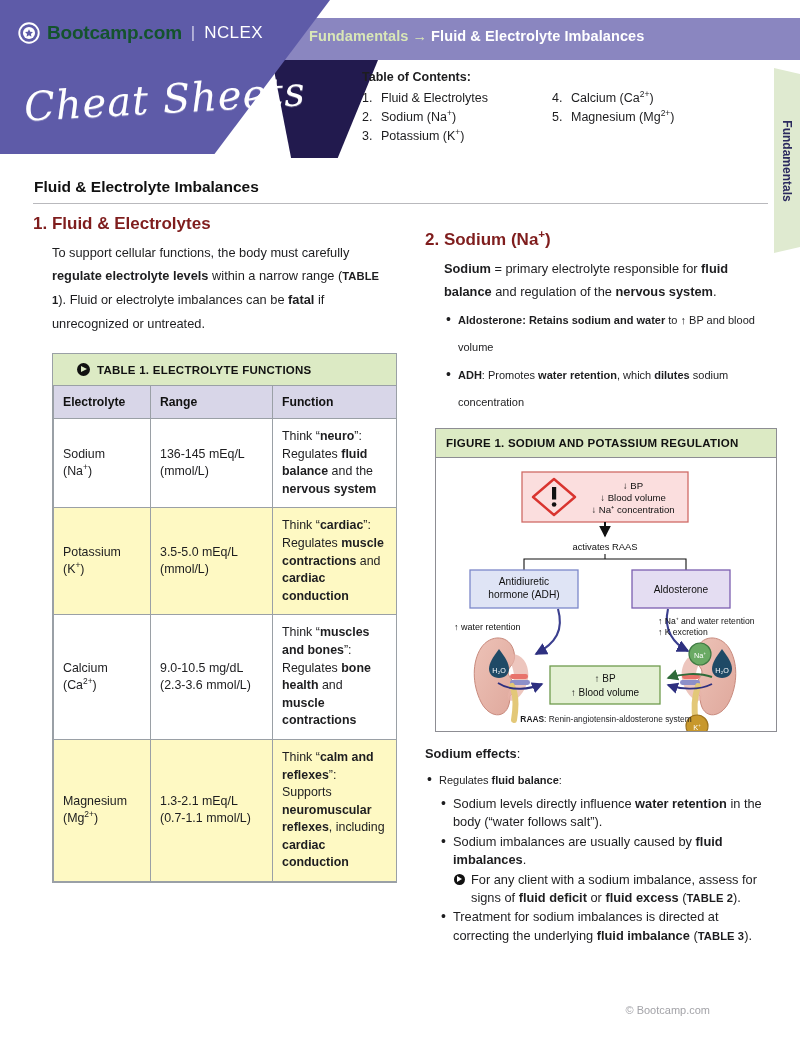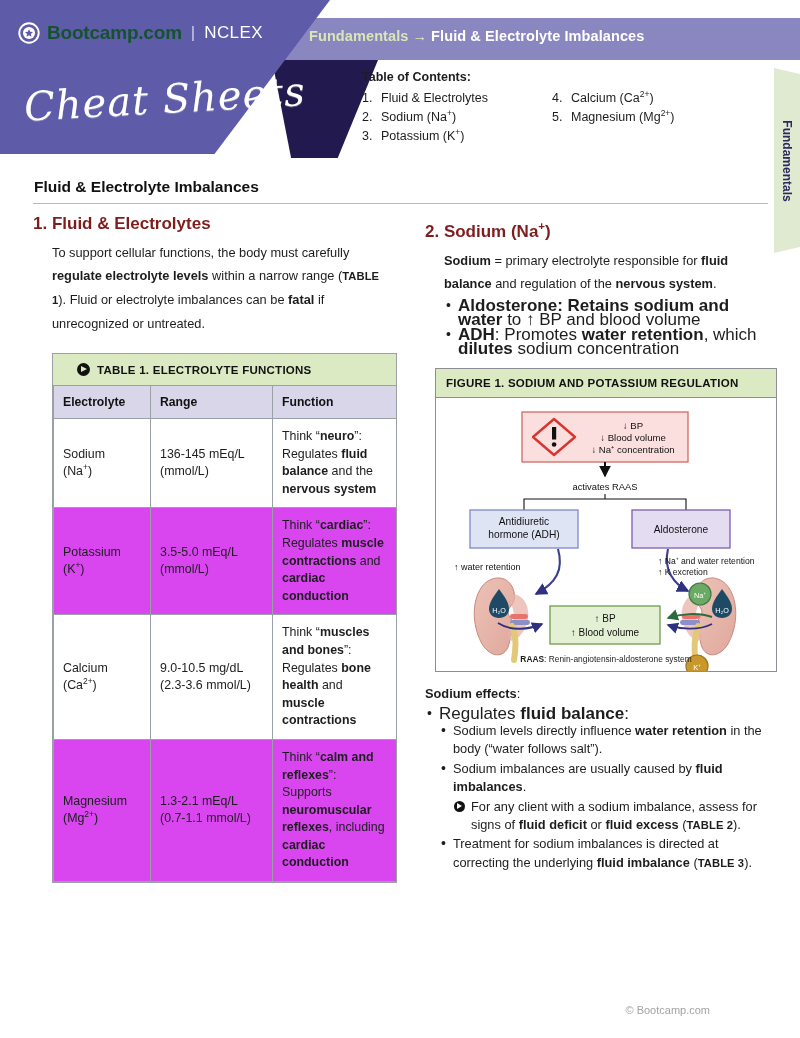--- a/index.html
+++ b/index.html
@@ -81,36 +81,36 @@
 
   
   .doc-title{
     position:absolute;left:34px;top:178px;
     font-size:15.5px;font-weight:bold;color:#111;
   }
   .rule{position:absolute;left:33px;top:203px;width:735px;height:1px;background:#b9b9bd;}
 
   .cols{position:absolute;left:33px;top:214px;width:740px;}
   .col-left{position:absolute;left:0;top:0;width:362px;}
-  .col-right{position:absolute;left:392px;top:8px;width:350px;}
+  .col-right{position:absolute;left:392px;top:16px;width:350px;}
 
   .sec-h{
     font-size:17px;font-weight:bold;color:#7f1d1d;margin-bottom:7px;
   }
   .para{
     font-size:12.8px;line-height:23px;color:#1d1d1f;margin:0 0 4px 19px;
   }
   .para.nomar{margin-left:0;}
   b{font-weight:bold;}
   .sm{font-size:11.2px;font-weight:bold;letter-spacing:.1px;}
 
   
   ul.b{list-style:none;margin:2px 0 0 0;padding:0;}
   ul.b li{
-    position:relative;font-size:17px;line-height:14px;
+    position:relative;font-size:11px;line-height:27px;
     padding-left:14px;margin-bottom:1px;
   }
   ul.b li:before{
     content:"•";position:absolute;left:2px;top:-1px;font-size:14px;
   }
   ul.b2{list-style:none;margin:1px 0 0 0;padding:0 0 0 14px;}
   ul.b2 li{
     position:relative;font-size:12.8px;line-height:18.4px;
     padding-left:14px;margin-bottom:1px;
   }
@@ -143,21 +143,21 @@
   table.t1{border-collapse:collapse;width:100%;table-layout:fixed;}
   table.t1 th{
     background:#d8d6e8;border:1px solid #9aa0a6;border-top:none;
     font-size:12.2px;font-weight:bold;text-align:left;
     padding:9px 9px;color:#111;
   }
   table.t1 td{
     border:1px solid #9aa0a6;font-size:12.4px;line-height:17.6px;
     padding:9px 9px;vertical-align:middle;color:#1d1d1f;
   }
-  table.t1 tr.alt td{background:#d946ef;}
+  table.t1 tr.alt td{background:#fef9c3;}
   table.t1 col.c1{width:97px;}
   table.t1 col.c2{width:122px;}
   table.t1 col.c3{width:124px;}
 
   
   .fig{
     margin:12px 0 0 10px;width:340px;border:1px solid #8d8d93;background:#fff;
   }
   .fig-cap{
     background:#dceac4;border-bottom:1px solid #8d8d93;

